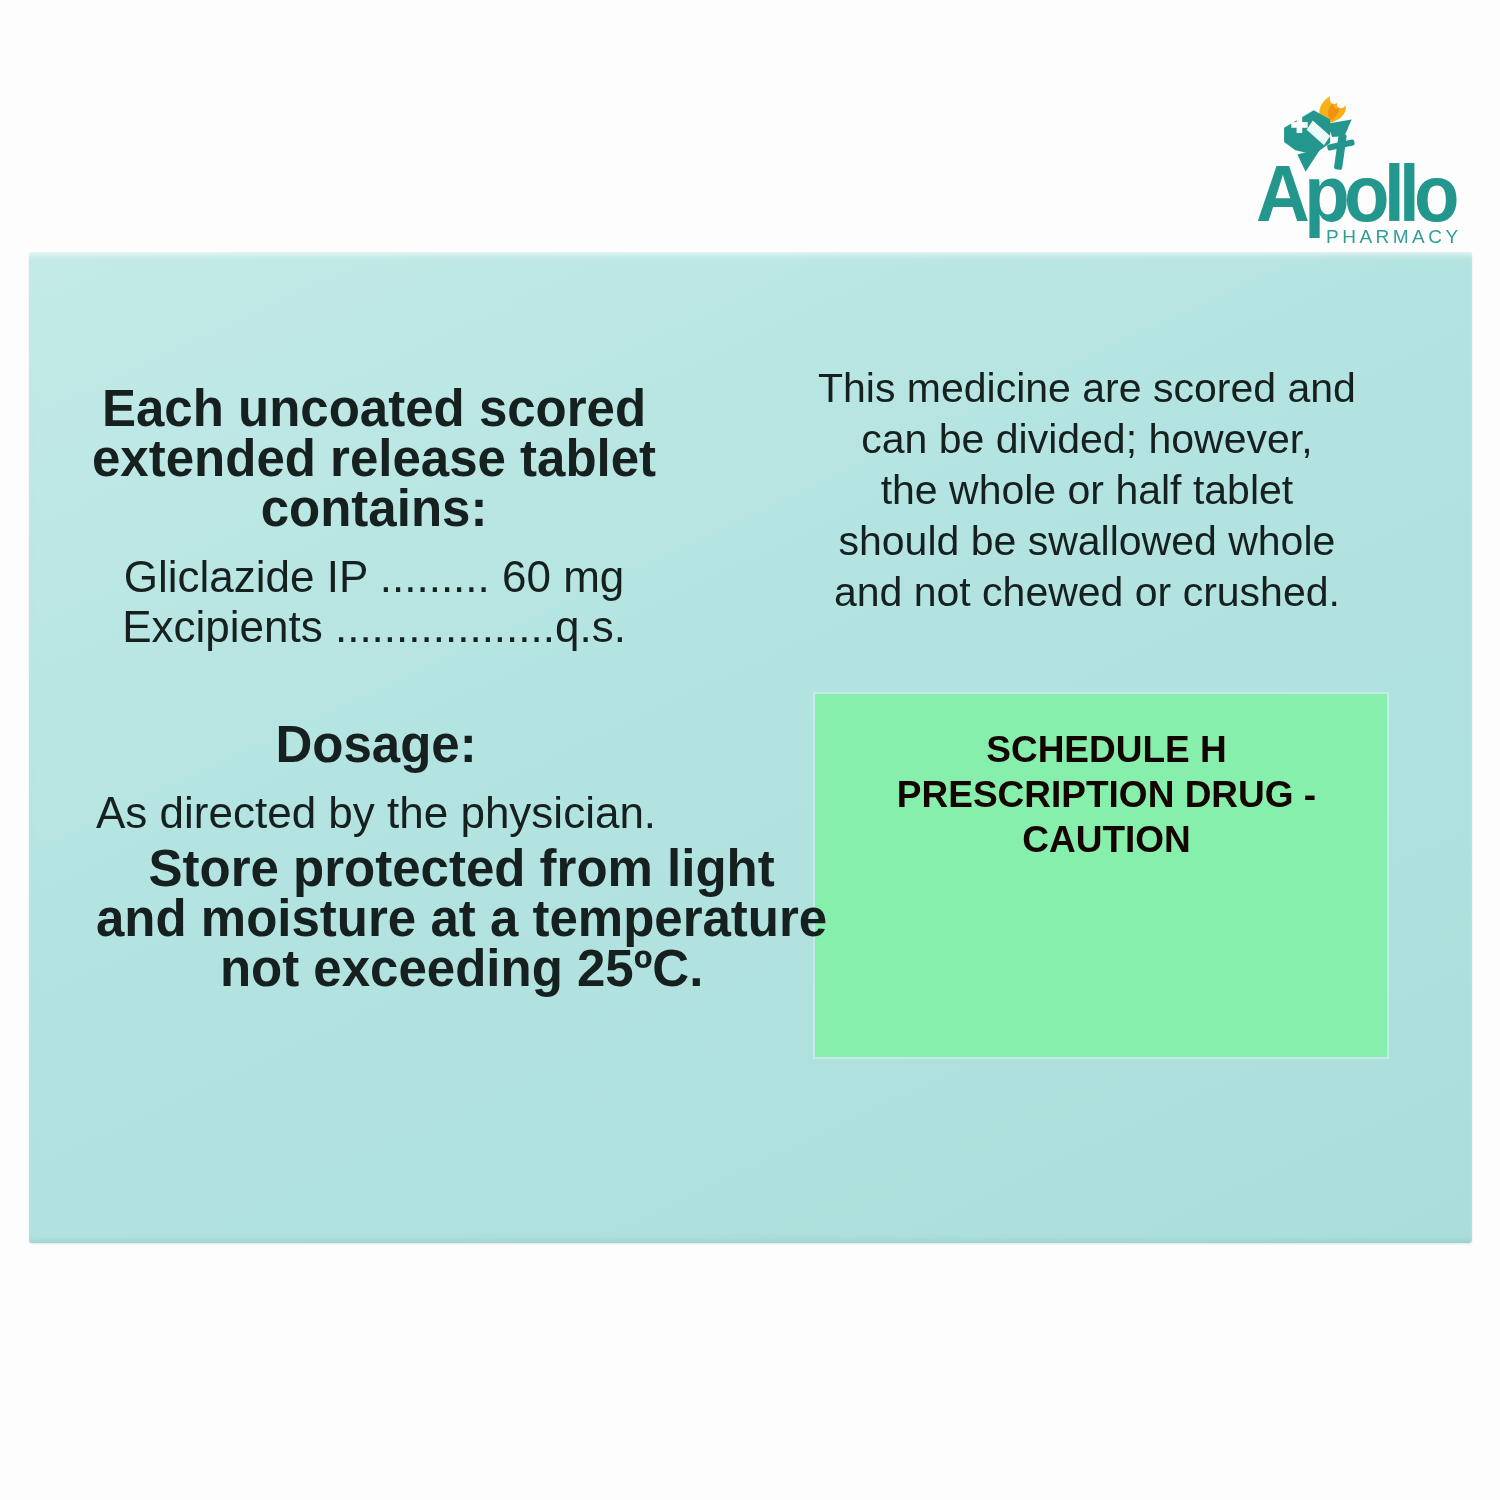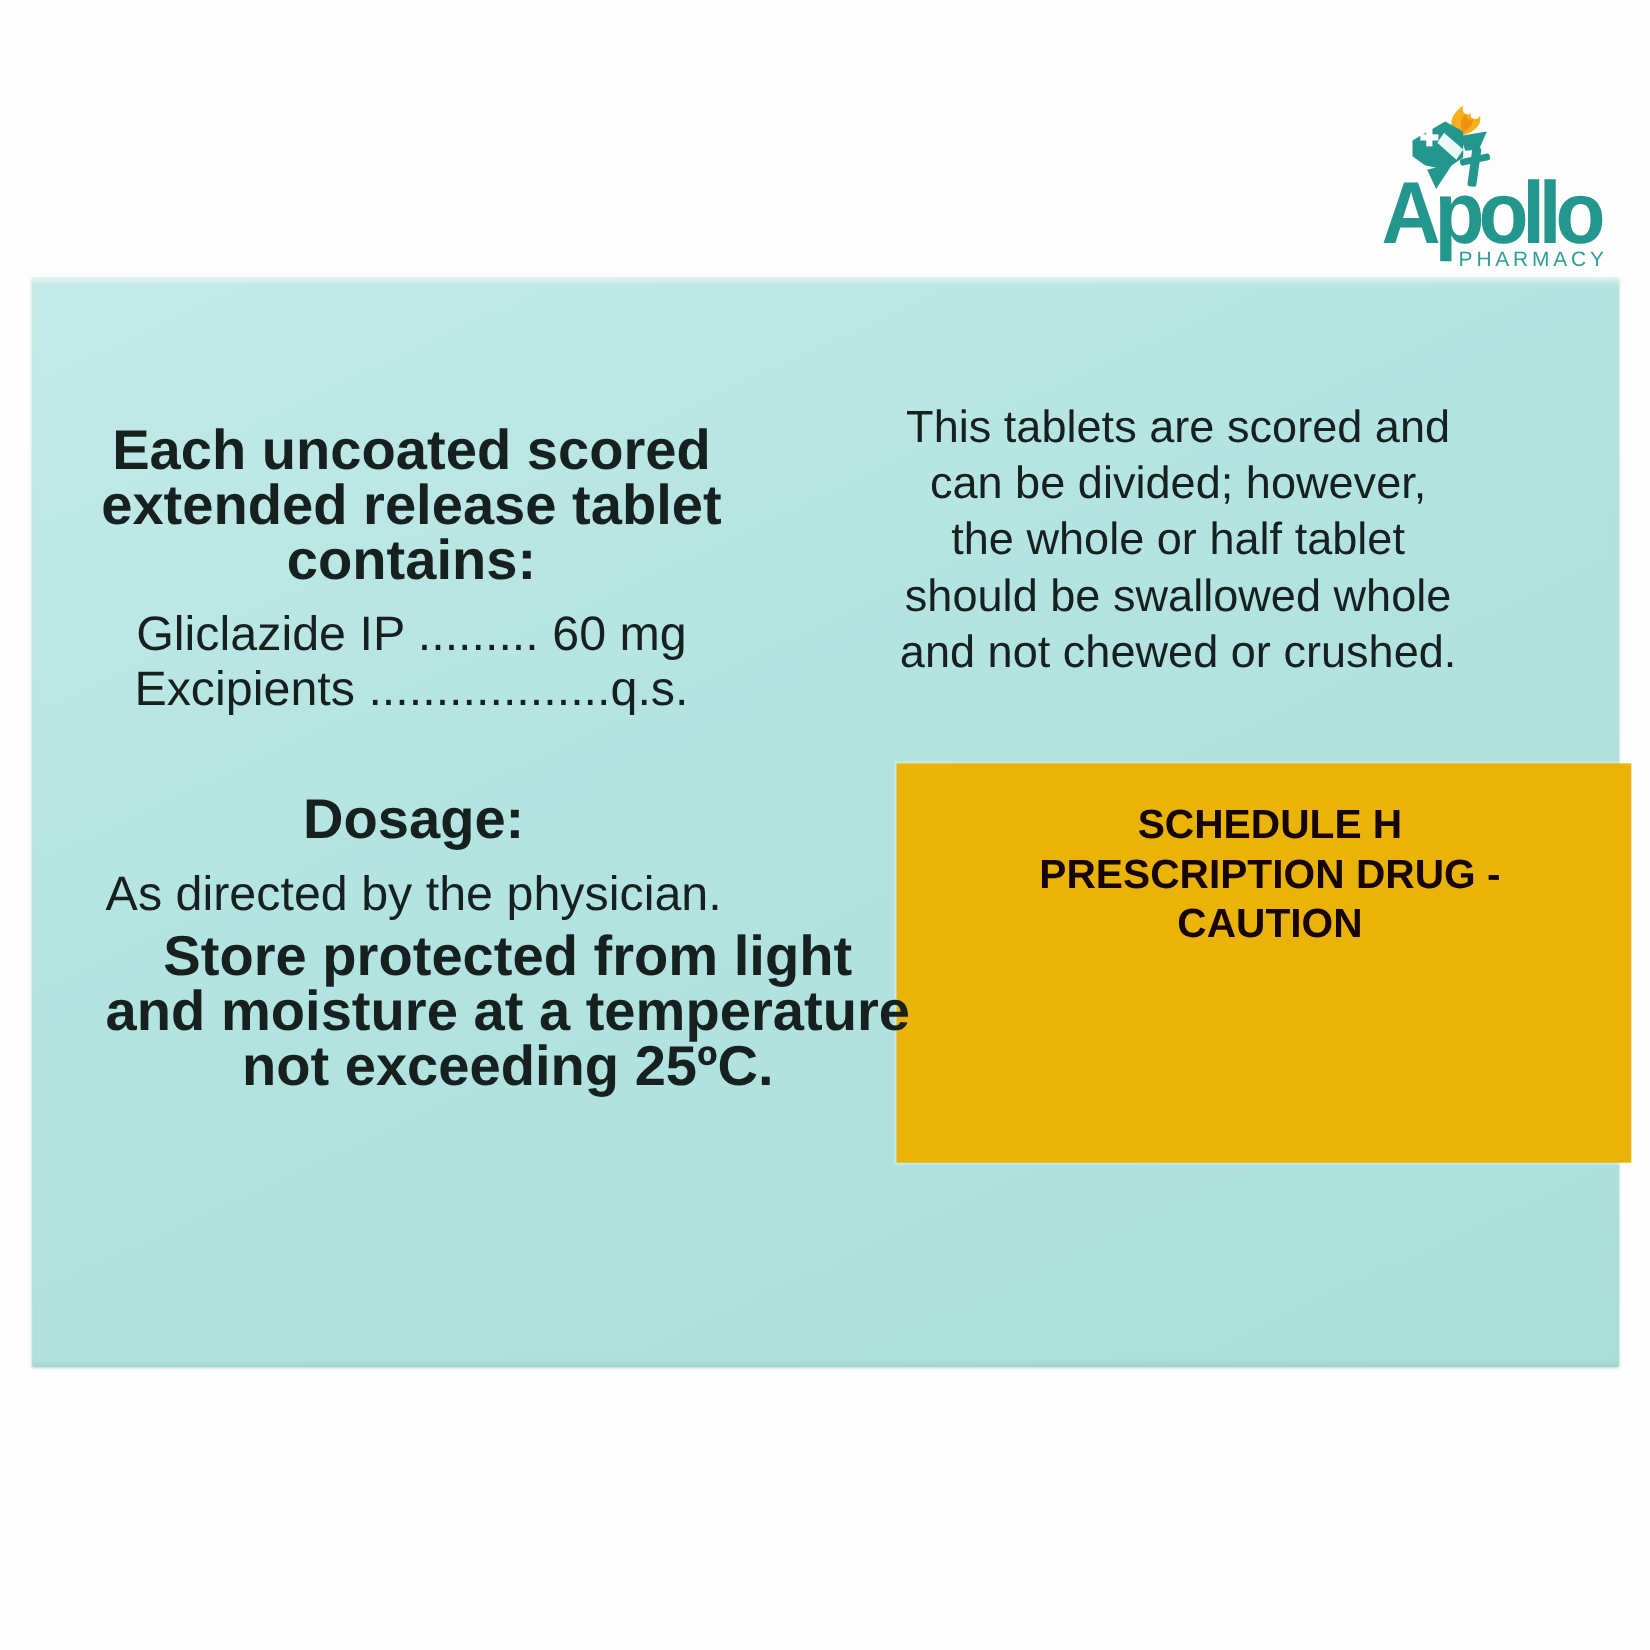--- a/index.html
+++ b/index.html
@@ -39,22 +39,22 @@
   .comp-block    { left: 92px;  top: 366px; }
   .divided-note  { left: 818px; top: 363px; }
   .dosage-block  { left: 96px;  top: 702px; }
   .storage-block { left: 96px;  top: 844px; }
   .keep-block    { left: 96px;  top: 1046px; }
 
   
   .schedule-box {
     position: absolute;
     left: 815px; top: 694px;
-    width: 668px; height: 363px;
-    background: #eab308;
+    width: 572px; height: 363px;
+    background: #86efac;
     box-sizing: border-box;
     padding: 33px 20px 0 31px;
     box-shadow: 0 0 0 2px rgba(255,255,255,0.28);
   }
   .schedule-heading {
     color: #150402;
     font-weight: bold;
     font-size: 37px;
     line-height: 45px;
     white-space: pre-line;
@@ -123,21 +123,21 @@
   <div class="panel"></div>
 
   <div class="txt comp-block">
     <div class="body-bold">Each uncoated scored
 extended release tablet
 contains:</div>
     <div class="body-reg">Gliclazide IP ......... 60 mg
 Excipients ..................q.s.</div>
   </div>
 
-  <div class="txt divided-note note-reg">This tablets are scored and
+  <div class="txt divided-note note-reg">This medicine are scored and
 can be divided; however,
 the whole or half tablet
 should be swallowed whole
 and not chewed or crushed.</div>
 
   <div class="txt dosage-block">
     <div class="body-bold">Dosage:</div>
     <div class="body-reg">As directed by the physician.</div>
   </div>
 

